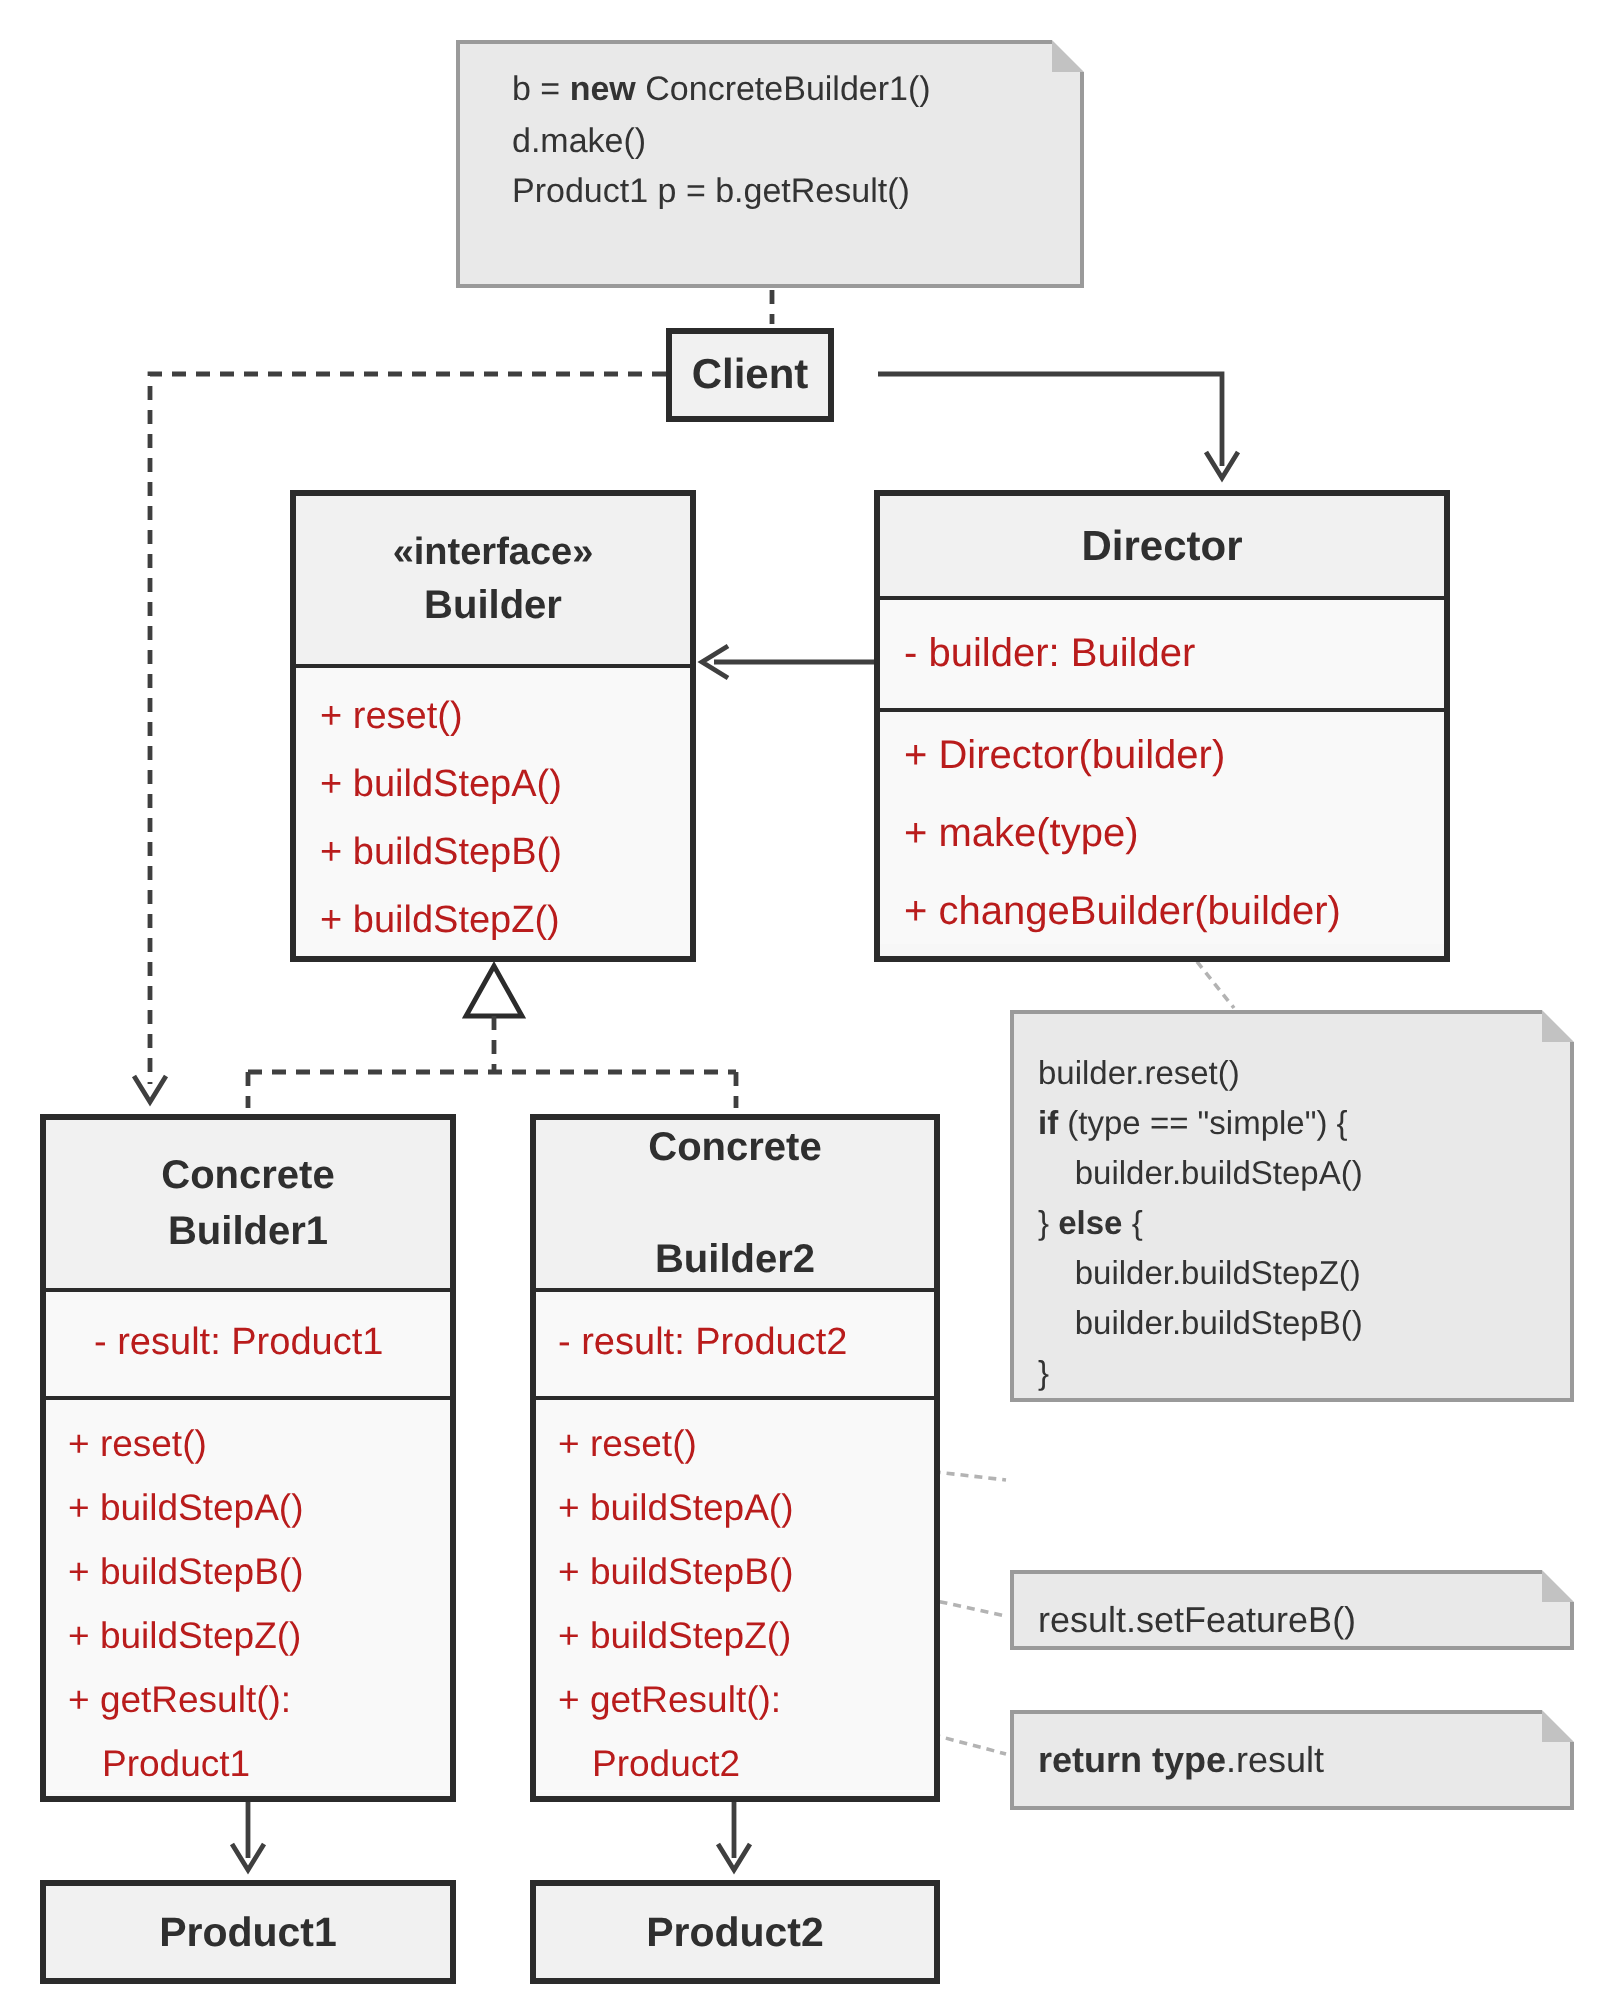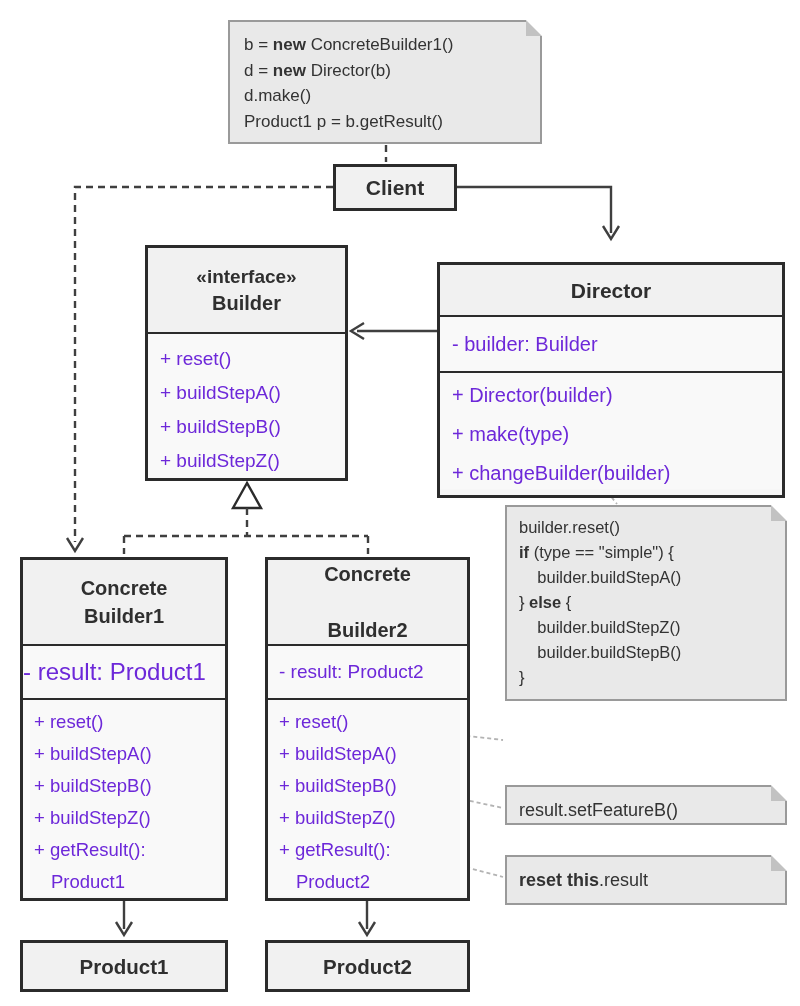--- a/index.html
+++ b/index.html
@@ -16,21 +16,21 @@
     position: absolute; z-index: 2;
     border: 3px solid #2b2b2b; background: #f7f7f7;
   }
   .hdr {
     display: flex; flex-direction: column; justify-content: center;
     align-items: center; text-align: center; background: #f1f1f1;
   }
   .title  { font-weight: bold; font-size: 20px; line-height: 27px; color: #2f2f2f; }
   .stereo { font-size: 19px; line-height: 26px; color: #2f2f2f; font-weight: bold; }
   .sec { border-top: 2px solid #2b2b2b; background: #f9f9f9; }
-  .member { color: #6d28d9; }
+  .member { color: #b91c1c; }
   .indent { padding-left: 17px; }
 
   
   .note {
     position: absolute; z-index: 2;
     background: #e9e9e9; border: 2px solid #9a9a9a; color: #333;
   }
   .note::before {
     content: ""; position: absolute; top: -2px; right: -2px;
     width: 0; height: 0; border-style: solid;
@@ -79,76 +79,75 @@
     <path d="M581 459 L617 504" class="dash-note"></path>
     <circle cx="576" cy="456" r="5" class="dot"></circle>
     <path d="M362 724 L503 740" class="dash-note"></path>
     <circle cx="357" cy="722" r="5" class="dot"></circle>
     <path d="M415 789 L503 808" class="dash-note"></path>
     <circle cx="410" cy="786" r="5" class="dot"></circle>
     <path d="M412 853 L503 877" class="dash-note"></path>
     <circle cx="407" cy="850" r="5" class="dot"></circle>
   </svg>
 
-  <div class="note" style="left:228px; top:20px; width:314px; height:124px; padding:10px 14px; font-size:17px; line-height:25.5px;">
+  <div class="note" style="left:228px; top:20px; width:314px; height:124px; padding:10px 26px; font-size:17px; line-height:25.5px;">
     <div class="code-line"><span>b = </span><span class="b">new</span><span> ConcreteBuilder1()</span></div>
-    <div class="code-line"><span>d = </span><span class="b">new</span><span> Director(b)</span></div>
     <div class="code-line"><span>d.make()</span><span class="b"></span><span></span></div>
     <div class="code-line"><span>Product1 p = b.getResult()</span><span class="b"></span><span></span></div>
   </div>
 
-  <div class="box" style="left:333px; top:164px; width:124px; height:47px;">
+  <div class="box" style="left:333px; top:164px; width:84px; height:47px;">
     <div class="hdr" style="height:41px;">
       <div class="title" style="font-size:21px;">Client</div>
     </div>
   </div>
 
   <div class="box" style="left:145px; top:245px; width:203px; height:236px;">
     <div class="hdr" style="height:84px;">
       <div class="stereo">«interface»</div>
       <div class="title">Builder</div>
     </div>
     <div class="sec" style="height:146px; padding:8px 0 0 12px; font-size:19px; line-height:34px;">
       <div class="member">+ reset()</div>
       <div class="member">+ buildStepA()</div>
       <div class="member">+ buildStepB()</div>
       <div class="member">+ buildStepZ()</div>
     </div>
   </div>
 
-  <div class="box" style="left:437px; top:262px; width:348px; height:236px;">
+  <div class="box" style="left:437px; top:245px; width:288px; height:236px;">
     <div class="hdr" style="height:50px;">
       <div class="title" style="font-size:21px;">Director</div>
     </div>
     <div class="sec" style="height:56px; padding-left:12px; font-size:20px; line-height:54px;">
       <div class="member">- builder: Builder</div>
     </div>
     <div class="sec" style="height:118px; padding:3px 0 0 12px; font-size:20px; line-height:39px;">
       <div class="member">+ Director(builder)</div>
       <div class="member">+ make(type)</div>
       <div class="member">+ changeBuilder(builder)</div>
     </div>
   </div>
 
-  <div class="note" style="left:505px; top:505px; width:282px; height:196px; padding:8px 12px; font-size:16.5px; line-height:25px;">
+  <div class="note" style="left:505px; top:505px; width:282px; height:196px; padding:18px 12px; font-size:16.5px; line-height:25px;">
     <div class="code-line"><span>builder.reset()</span><span class="b"></span><span></span></div>
     <div class="code-line"><span></span><span class="b">if</span><span> (type == "simple") {</span></div>
     <div class="code-line"><span>    builder.buildStepA()</span><span class="b"></span><span></span></div>
     <div class="code-line"><span>} </span><span class="b">else</span><span> {</span></div>
     <div class="code-line"><span>    builder.buildStepZ()</span><span class="b"></span><span></span></div>
     <div class="code-line"><span>    builder.buildStepB()</span><span class="b"></span><span></span></div>
     <div class="code-line"><span>}</span><span class="b"></span><span></span></div>
   </div>
 
   <div class="box" style="left:20px; top:557px; width:208px; height:344px;">
     <div class="hdr" style="height:84px;">
       <div class="title" style="line-height:28px;">Concrete</div>
       <div class="title" style="line-height:28px;text-align:center;">Builder1</div>
     </div>
-    <div class="sec" style="height:54px; padding-left:0; font-size:24px; line-height:52px;">
+    <div class="sec" style="height:54px; padding-left:24px; font-size:19px; line-height:52px;">
       <div class="member">- result: Product1</div>
     </div>
     <div class="sec" style="height:198px; padding:6px 0 0 11px; font-size:18.5px; line-height:32px;">
       <div class="member">+ reset()</div>
       <div class="member">+ buildStepA()</div>
       <div class="member">+ buildStepB()</div>
       <div class="member">+ buildStepZ()</div>
       <div class="member">+ getResult():</div>
       <div class="member indent">Product1</div>
     </div>
@@ -169,21 +168,21 @@
       <div class="member">+ buildStepZ()</div>
       <div class="member">+ getResult():</div>
       <div class="member indent">Product2</div>
     </div>
   </div>
 
   <div class="note" style="left:505px; top:785px; width:282px; height:40px; padding:0 12px; font-size:18px; line-height:46px;">
     <span>result.setFeatureB()</span><span class="b"></span><span></span>
   </div>
   <div class="note" style="left:505px; top:855px; width:282px; height:50px; padding:0 12px; font-size:18px; line-height:46px;">
-    <span></span><span class="b">reset this</span><span>.result</span>
+    <span></span><span class="b">return type</span><span>.result</span>
   </div>
 
   <div class="box" style="left:20px; top:940px; width:208px; height:52px;">
     <div class="hdr" style="height:46px;">
       <div class="title" style="font-size:20.5px;">Product1</div>
     </div>
   </div>
   <div class="box" style="left:265px; top:940px; width:205px; height:52px;">
     <div class="hdr" style="height:46px;">
       <div class="title" style="font-size:20.5px;">Product2</div>

